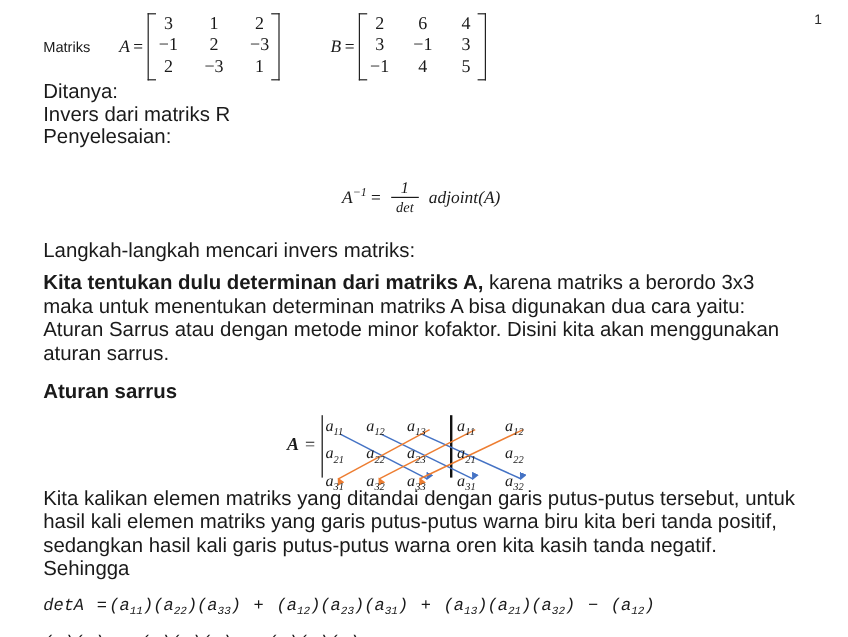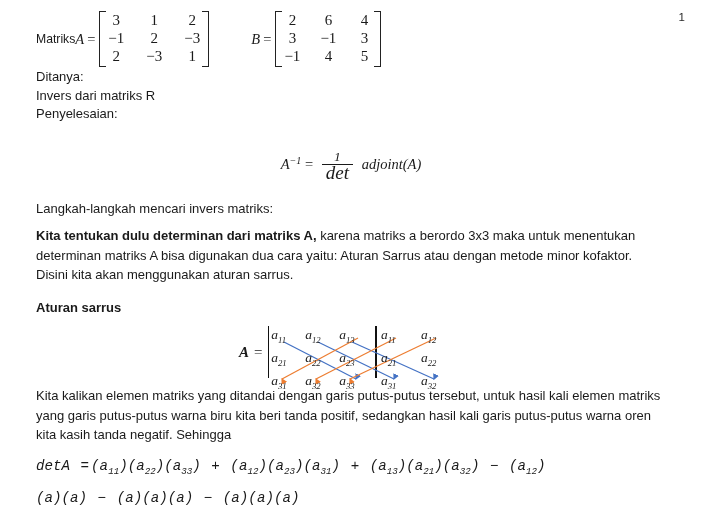--- a/index.html
+++ b/index.html
@@ -37,21 +37,21 @@
   }
 
   
   .matrix-row {
     display: flex;
     align-items: center;
     height: 58px;
   }
   .lead-label {
     font-size: 12.2px;
-    margin-right: 0;
+    margin-right: 24px;
     white-space: nowrap;
   }
   .mat-name {
     font-family: "Liberation Serif", serif;
     font-style: italic;
     font-size: 14.5px;
     margin-right: 3px;
   }
   .eq {
     font-family: "Liberation Serif", serif;
@@ -84,21 +84,21 @@
     font-family: "Liberation Serif", serif;
     font-size: 15px;
     text-align: center;
     line-height: 17.5px;
     min-width: 16px;
   }
   .spacer-mid { width: 42px; }
 
   
   .para {
-    font-size: 13px;
+    font-size: 17px;
     line-height: 19.5px;
     margin: 0;
   }
   .para.tight { line-height: 18.5px; }
   .gap-sm { height: 8px; }
   .gap-md { height: 13px; }
   .gap-lg { height: 17px; }
   b.bold { font-weight: bold; }
 
   
@@ -121,21 +121,21 @@
     font-size: 13.5px;
     padding: 0 4px;
     line-height: 15px;
   }
   .frac .bar {
     width: 100%;
     height: 1.3px;
     background: #1a1a1a;
   }
   .frac .den {
-    font-size: 19px;
+    font-size: 12px;
     padding: 0 4px;
     line-height: 16px;
   }
   .sup-inv {
     font-size: 10px;
     vertical-align: super;
   }
 
   
   .sarrus-wrap {

